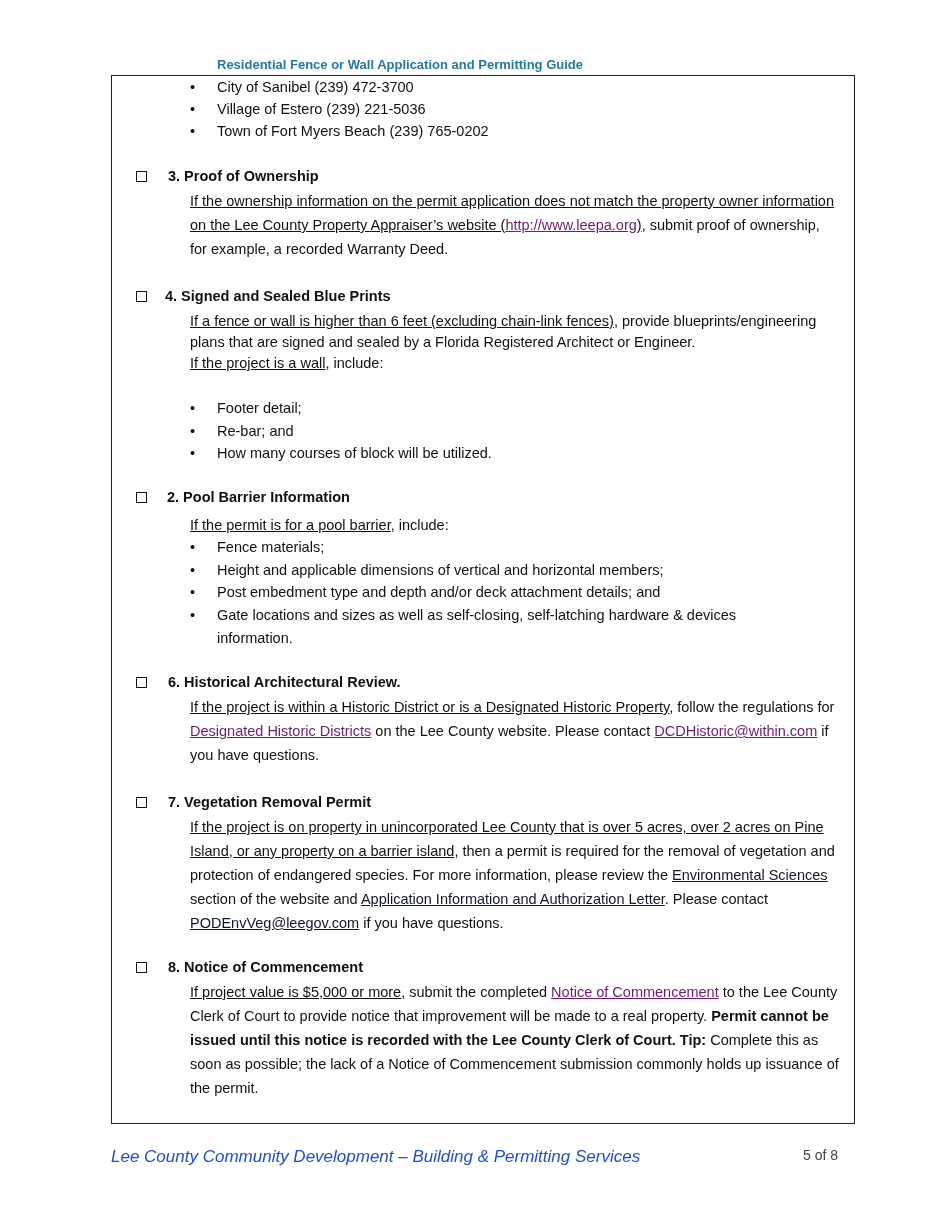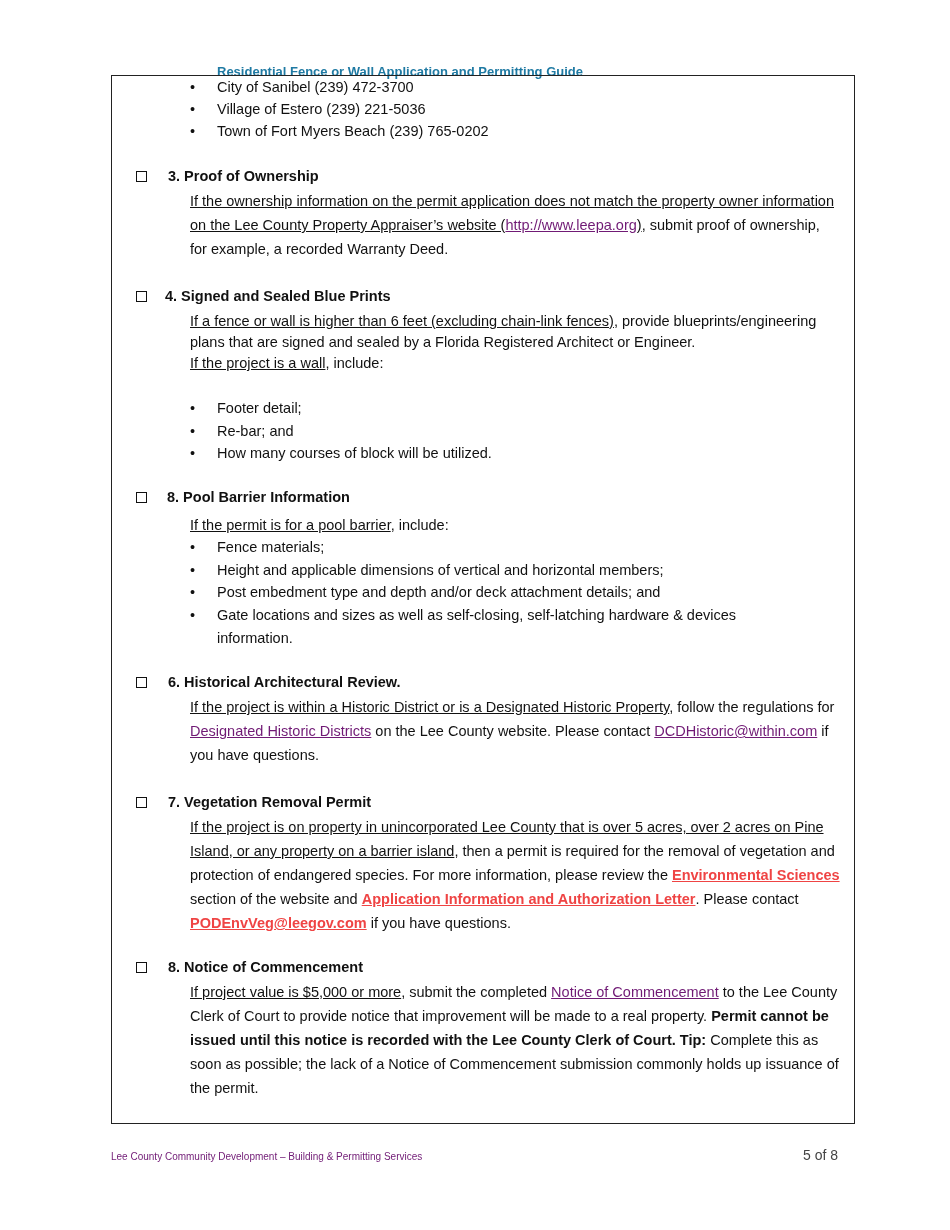--- a/index.html
+++ b/index.html
@@ -1,21 +1,21 @@
 <!DOCTYPE html>
 <html><head>
 <meta charset="utf-8">
 <style>
   html, body { margin: 0; padding: 0; background: #ffffff; }
   body {
     width: 950px; height: 1230px; position: relative; overflow: hidden;
     font-family: "Liberation Sans", sans-serif; color: #111;
   }
   .page-header {
-    position: absolute; top: 64px; left: 0; width: 800px; text-align: center;
+    position: absolute; top: 57px; left: 0; width: 800px; text-align: center;
     font-size: 13px; font-weight: bold; color: #1f7aa3;
   }
   .box {
     position: absolute; left: 111px; top: 75px; width: 744px; height: 1049px;
     border: 1px solid #222; box-sizing: border-box;
   }
   .bullet-row { position: absolute; left: 78px; font-size: 14.5px; white-space: nowrap; }
   .bullet-row .dot { position: absolute; left: 0; top: 0; }
   .bullet-row .bt { position: absolute; left: 27px; top: 0; }
   .section { position: absolute; left: 0; width: 744px; }
@@ -24,24 +24,24 @@
   }
   .sec-title {
     position: absolute; left: 56px; font-size: 14.5px; font-weight: bold; white-space: nowrap;
   }
   .para {
     position: absolute; left: 78px; width: 650px; font-size: 14.5px; line-height: 24px;
   }
   .para.tight { line-height: 21px; }
   .u { text-decoration: underline; margin-top: 28px; }
   .link { color: #701a75; text-decoration: underline; }
-  .link2 { color: #ef4444; text-decoration: underline; font-weight: bold; }
+  .link2 { color: #0f172a; text-decoration: underline; }
   .b { font-weight: bold; }
   .footer-left {
-    position: absolute; left: 111px; top: 1147px; font-size: 10px; color: #701a75; line-height: 19px;
+    position: absolute; left: 111px; top: 1147px; font-size: 17px; color: #1d4ed8; line-height: 19px; font-style: italic;
   }
   .footer-right {
     position: absolute; left: 803px; top: 1147px; font-size: 14px; color: #444;
   }
 </style>
 </head>
 <body>
 
 <div class="page-header">Residential Fence or Wall Application and Permitting Guide</div>
 
@@ -79,21 +79,21 @@
         <span class="bt">Re-bar; and</span>
       </div>
     <div class="bullet-row" style="top:157px">
         <span class="dot">•</span>
         <span class="bt">How many courses of block will be utilized.</span>
       </div>
   </div>
 
   <div class="section" style="top:413px">
     <span class="chk" style="top:3px"></span>
-    <span class="sec-title" style="left:55px">8. Pool Barrier Information</span>
+    <span class="sec-title" style="left:55px">2. Pool Barrier Information</span>
     <div class="para" style="top:24px"><span class="u">If the permit is for a pool barrier</span><span>, include:</span></div>
     <div class="bullet-row" style="top:50px">
         <span class="dot">•</span>
         <span class="bt">Fence materials;</span>
       </div>
     <div class="bullet-row" style="top:73px">
         <span class="dot">•</span>
         <span class="bt">Height and applicable dimensions of vertical and horizontal members;</span>
       </div>
     <div class="bullet-row" style="top:95px">

